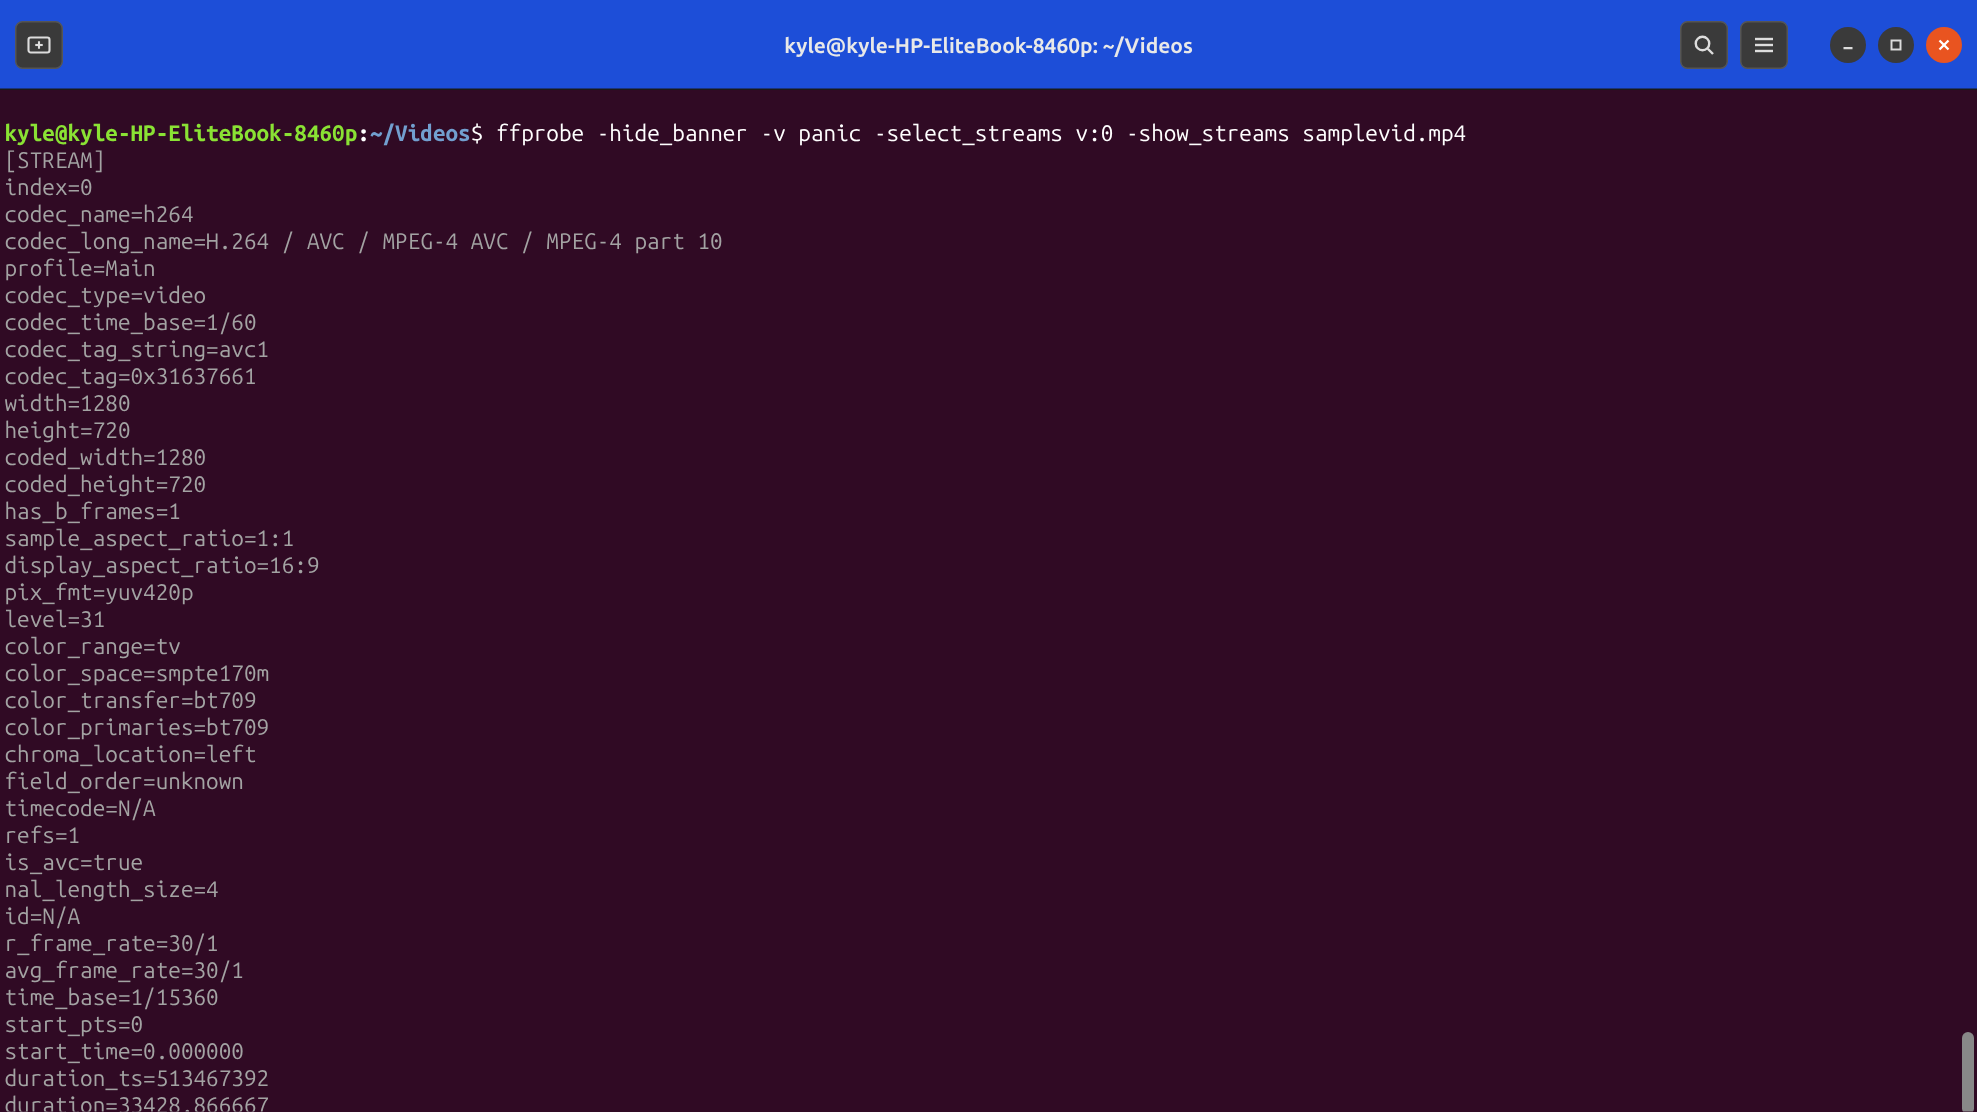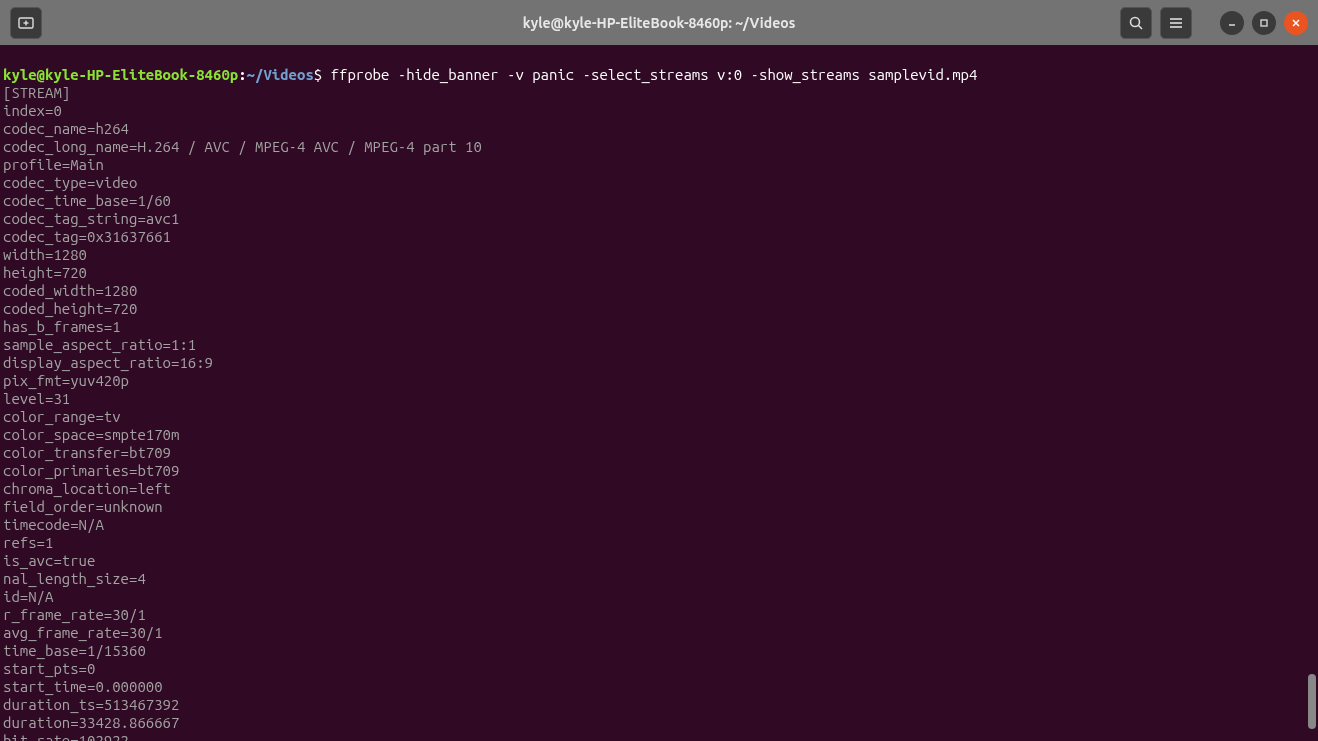--- a/index.html
+++ b/index.html
@@ -10,22 +10,22 @@
   body {
     width: 1318px;
     height: 741px;
     background: #300a24;
     font-family: "Ubuntu Mono", "DejaVu Sans Mono", "Liberation Mono", monospace;
     font-size: 15px;
     overflow: hidden;
     color: #ffffff;
   }
   .titlebar {
-    height: 46px;
-    background: #737373;
+    height: 60px;
+    background: #1d4ed8;
     display: flex;
     align-items: center;
     padding: 0 10px;
     position: relative;
     border-bottom: 1px solid #1a1a1a;
   }
   .titlebar-left {
     display: flex;
     align-items: center;
   }

